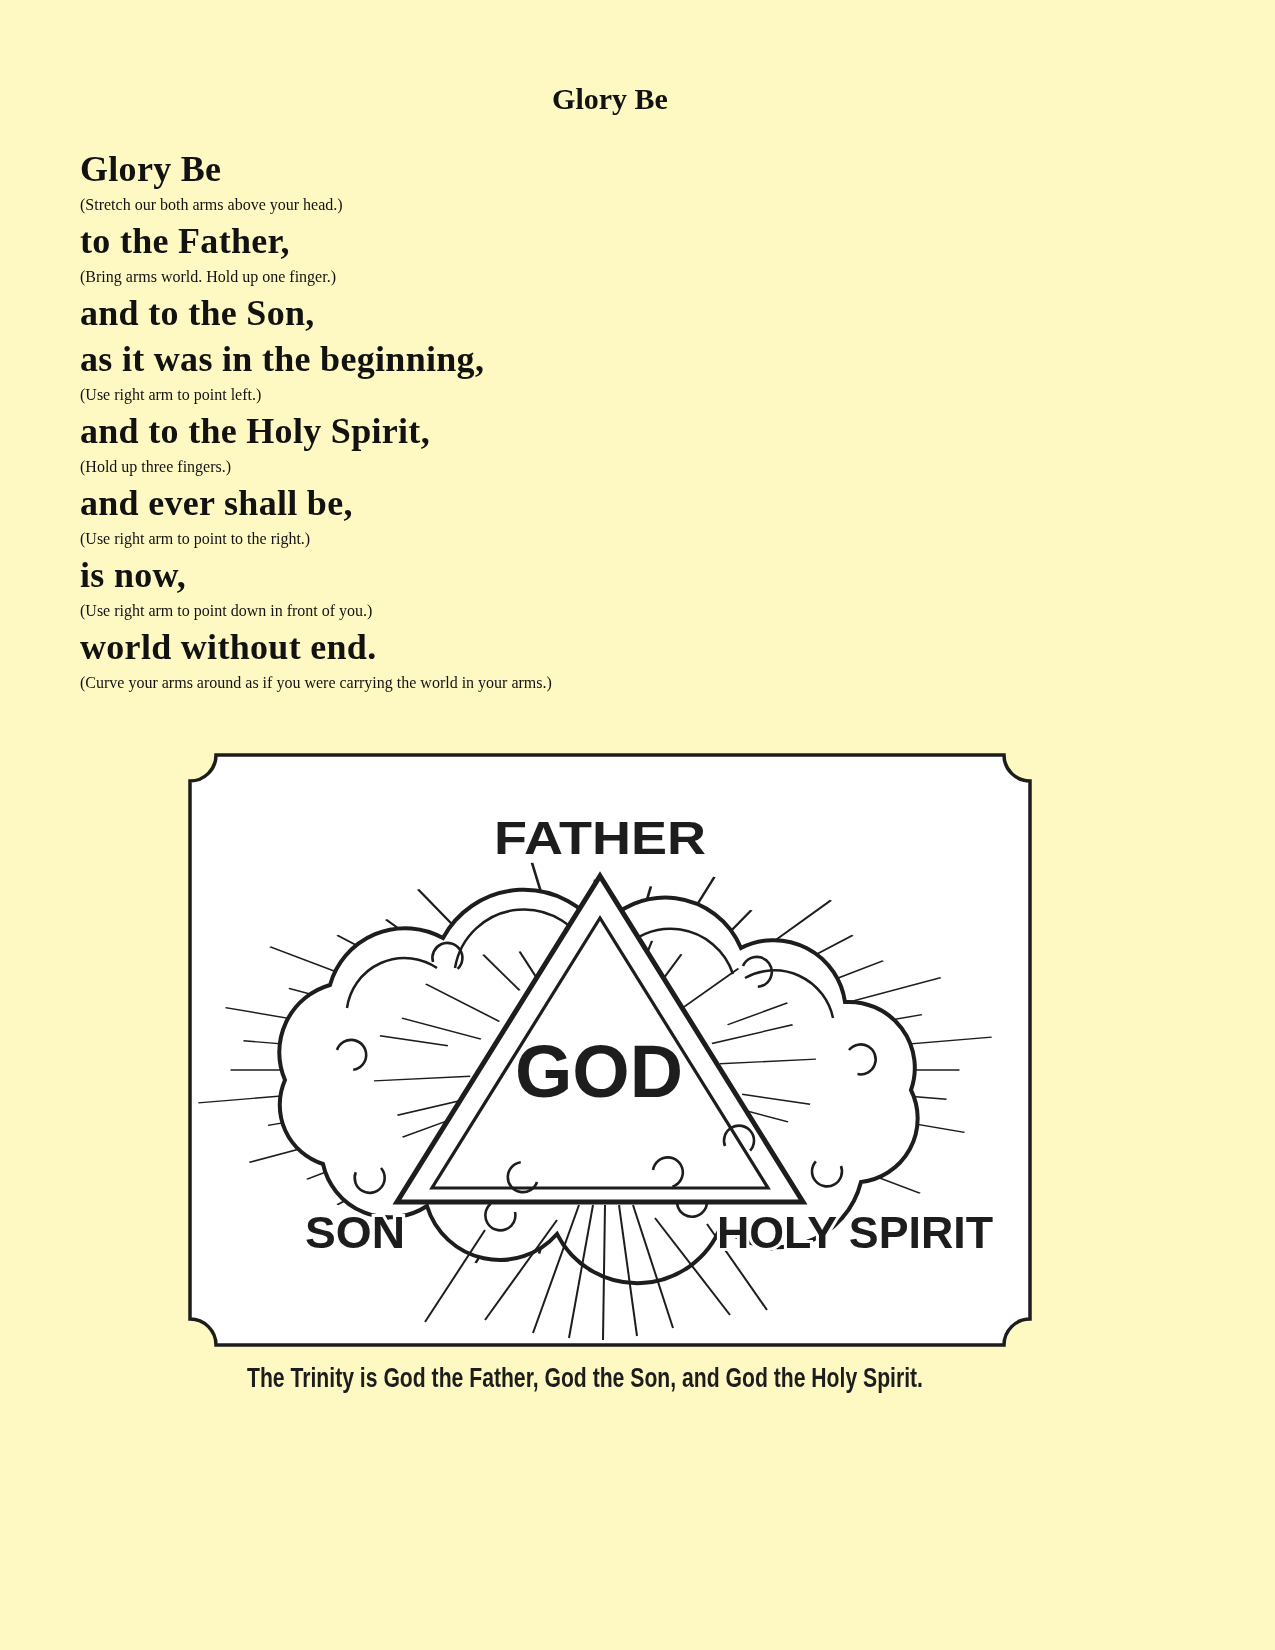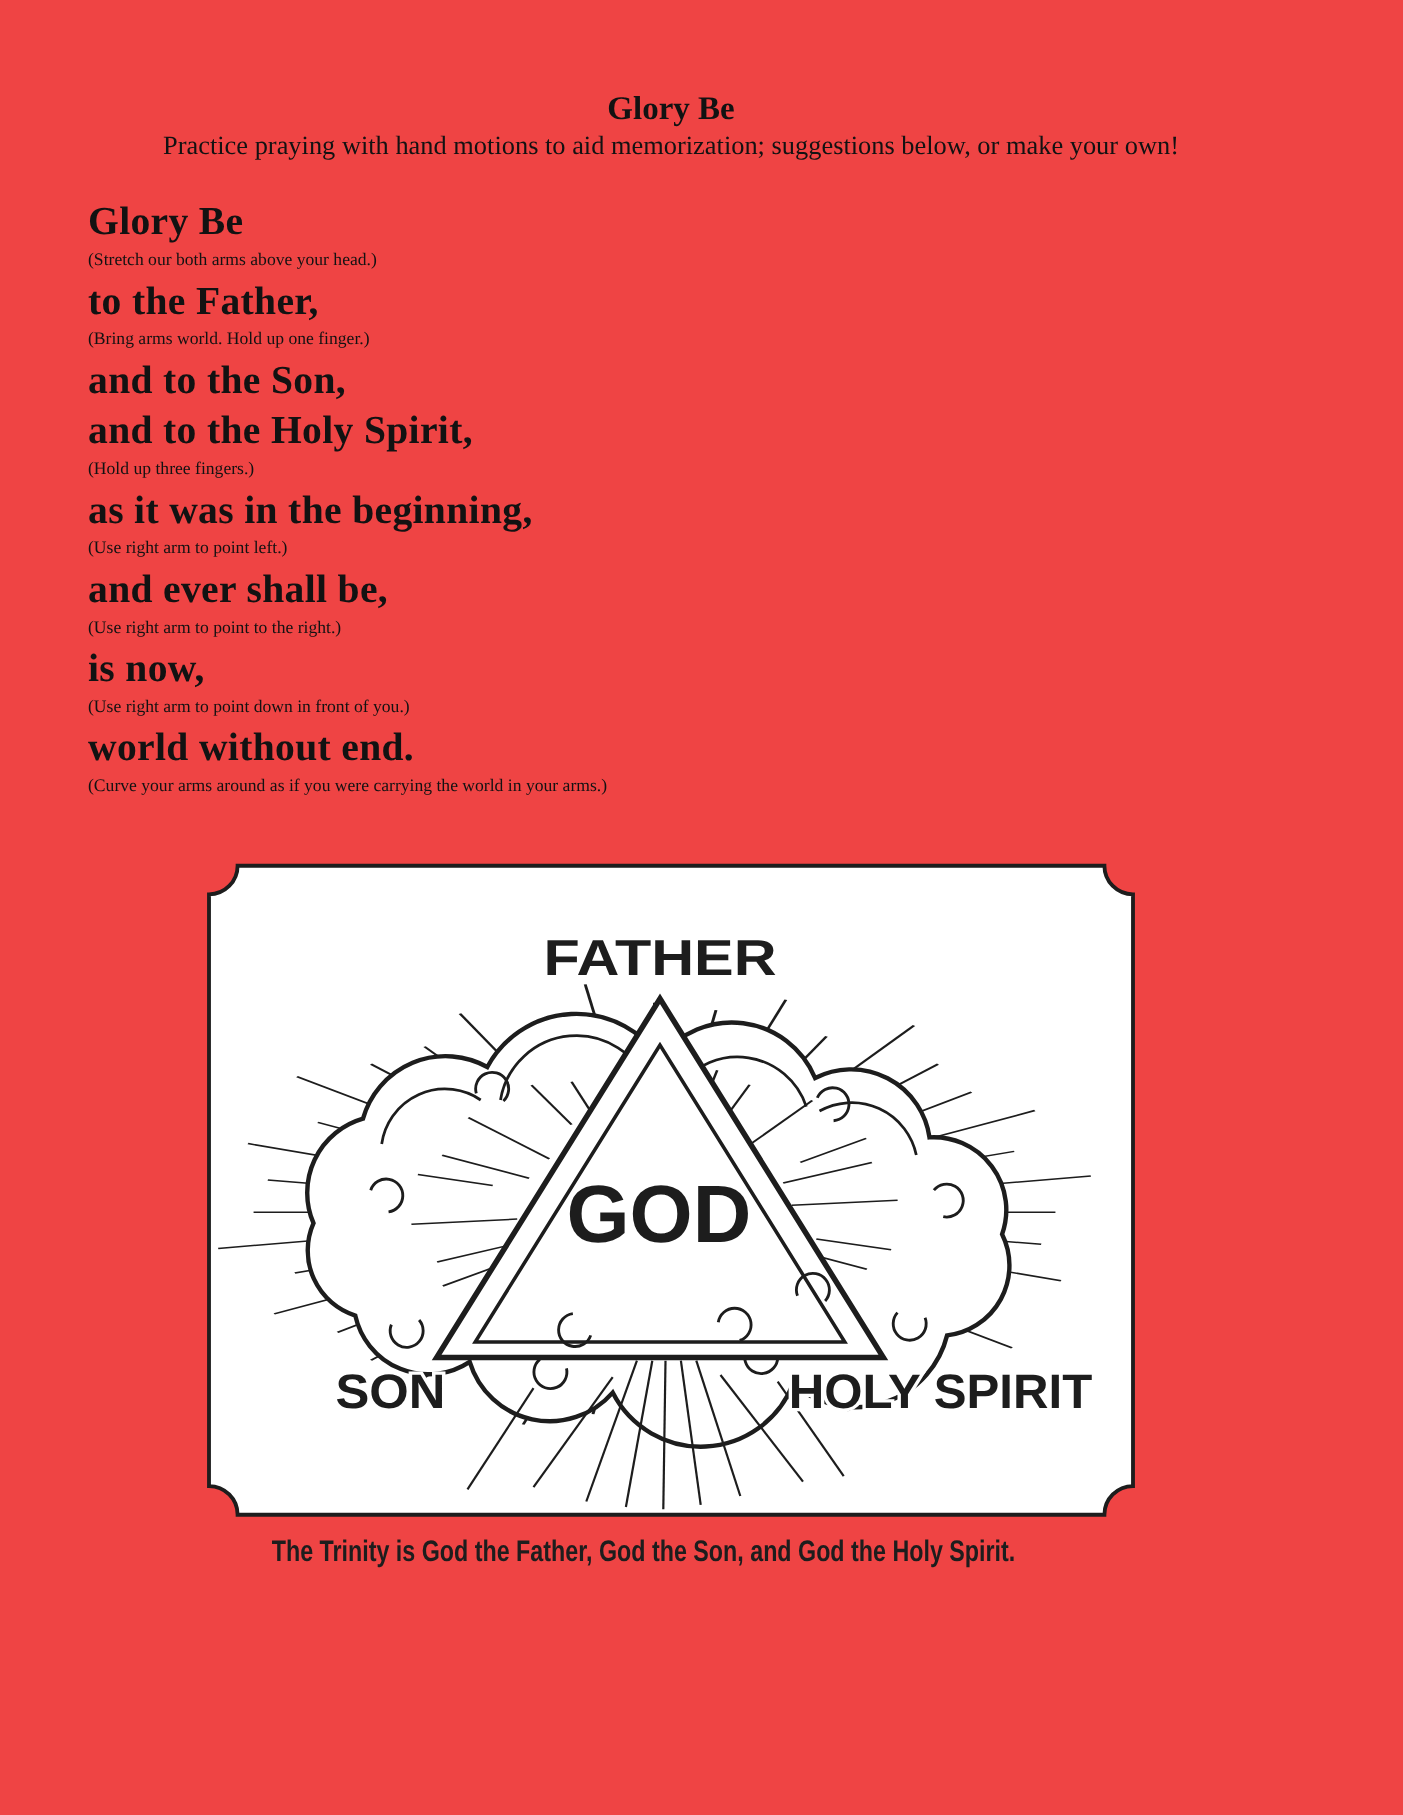--- a/index.html
+++ b/index.html
@@ -1,62 +1,61 @@
 <!DOCTYPE html>
 <html><head>
 <meta charset="utf-8">
 <style>
   html,body { margin:0; padding:0; }
   body {
     width:1275px; height:1650px; background:#ffffff;
     font-family:"Liberation Serif","DejaVu Serif",serif; color:#121212;
   }
-  .sheet { position:relative; width:1275px; height:1650px; overflow:hidden; background:#ef4444; }
+  .sheet { position:relative; width:1275px; height:1650px; overflow:hidden; background:#fef9c3; }
 
   .header { padding-top:82px; margin-left:80px; width:1060px; text-align:center; }
   .doc-title { font-size:30px; font-weight:700; line-height:34px; }
   .doc-subtitle { font-size:24px; line-height:30px; margin-top:2px; }
 
   .prayer { margin:30px 0 0 80px; width:1100px; }
   .pline { display:block; }
   .ptext { font-size:36px; font-weight:700; line-height:46px; letter-spacing:0.3px; }
   .pmotion { font-size:16px; line-height:26px; }
 
   .illustration { margin:54px 0 0 185px; width:850px; height:660px; }
   svg text { font-family:"Liberation Sans","DejaVu Sans",sans-serif; fill:#1d1d1d; }
 </style>
 </head>
 <body>
 
 <div class="sheet">
 
   <div class="header">
     <div class="doc-title">Glory Be</div>
-    <div class="doc-subtitle">Practice praying with hand motions to aid memorization; suggestions below, or make your own!</div>
   </div>
 
   <div class="prayer">
     <div class="pline">
       <div class="ptext">Glory Be</div>
       <div class="pmotion">(Stretch our both arms above your head.)</div>
     </div>
     <div class="pline">
       <div class="ptext">to the Father,</div>
       <div class="pmotion">(Bring arms world. Hold up one finger.)</div>
     </div>
     <div class="pline">
       <div class="ptext">and to the Son,</div>
     </div>
     <div class="pline">
+      <div class="ptext">as it was in the beginning,</div>
+      <div class="pmotion">(Use right arm to point left.)</div>
+    </div>
+    <div class="pline">
       <div class="ptext">and to the Holy Spirit,</div>
       <div class="pmotion">(Hold up three fingers.)</div>
-    </div>
-    <div class="pline">
-      <div class="ptext">as it was in the beginning,</div>
-      <div class="pmotion">(Use right arm to point left.)</div>
     </div>
     <div class="pline">
       <div class="ptext">and ever shall be,</div>
       <div class="pmotion">(Use right arm to point to the right.)</div>
     </div>
     <div class="pline">
       <div class="ptext">is now,</div>
       <div class="pmotion">(Use right arm to point down in front of you.)</div>
     </div>
     <div class="pline">

